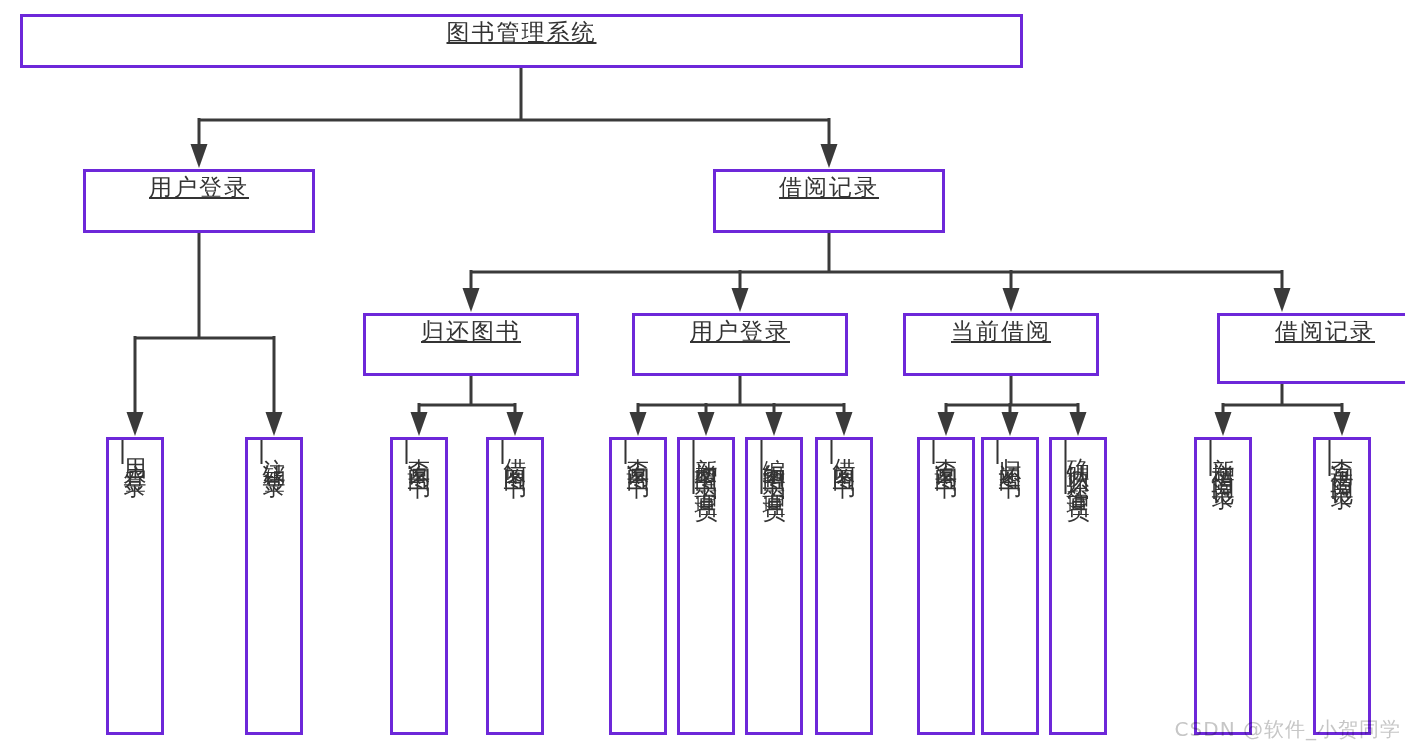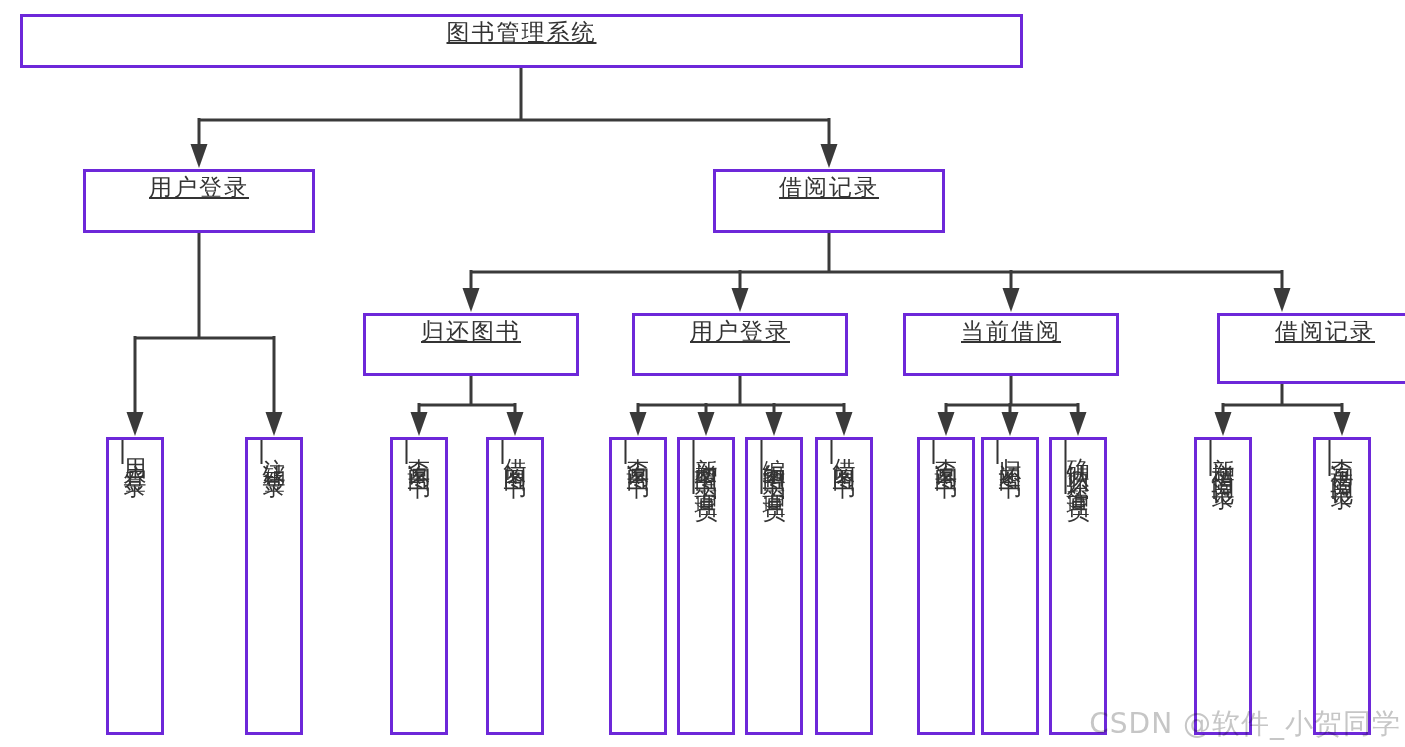--- a/index.html
+++ b/index.html
@@ -46,21 +46,21 @@
     font-size: 23px;
     letter-spacing: 6px;
     line-height: 1;
     white-space: nowrap;
     color: #333333;
   }
   .watermark {
     position: absolute;
     right: 4px;
     bottom: 4px;
-    font-size: 28px;
+    font-size: 20px;
     letter-spacing: 1px;
     color: #c6c6c6;
     mix-blend-mode: multiply;
     white-space: nowrap;
   }
 </style>
 </head>
 <body>
 
 <div class="canvas">
@@ -118,21 +118,21 @@
   <div class="node hnode" style="left:713px; top:169px; width:232px; height:64px;">
     <span>借阅记录</span>
   </div>
 
   <div class="node hnode" style="left:363px; top:313px; width:216px; height:63px;">
     <span>归还图书</span>
   </div>
   <div class="node hnode" style="left:632px; top:313px; width:216px; height:63px;">
     <span>用户登录</span>
   </div>
-  <div class="node hnode" style="left:903px; top:313px; width:216px; height:63px;">
+  <div class="node hnode" style="left:903px; top:313px; width:196px; height:63px;">
     <span>当前借阅</span>
   </div>
   <div class="node hnode" style="left:1217px; top:313px; width:216px; height:71px;">
     <span>借阅记录</span>
   </div>
 
   <div class="node leaf" style="left:106px;">
     <span class="vtext">用户登录</span>
   </div>
   <div class="node leaf" style="left:245px;">

